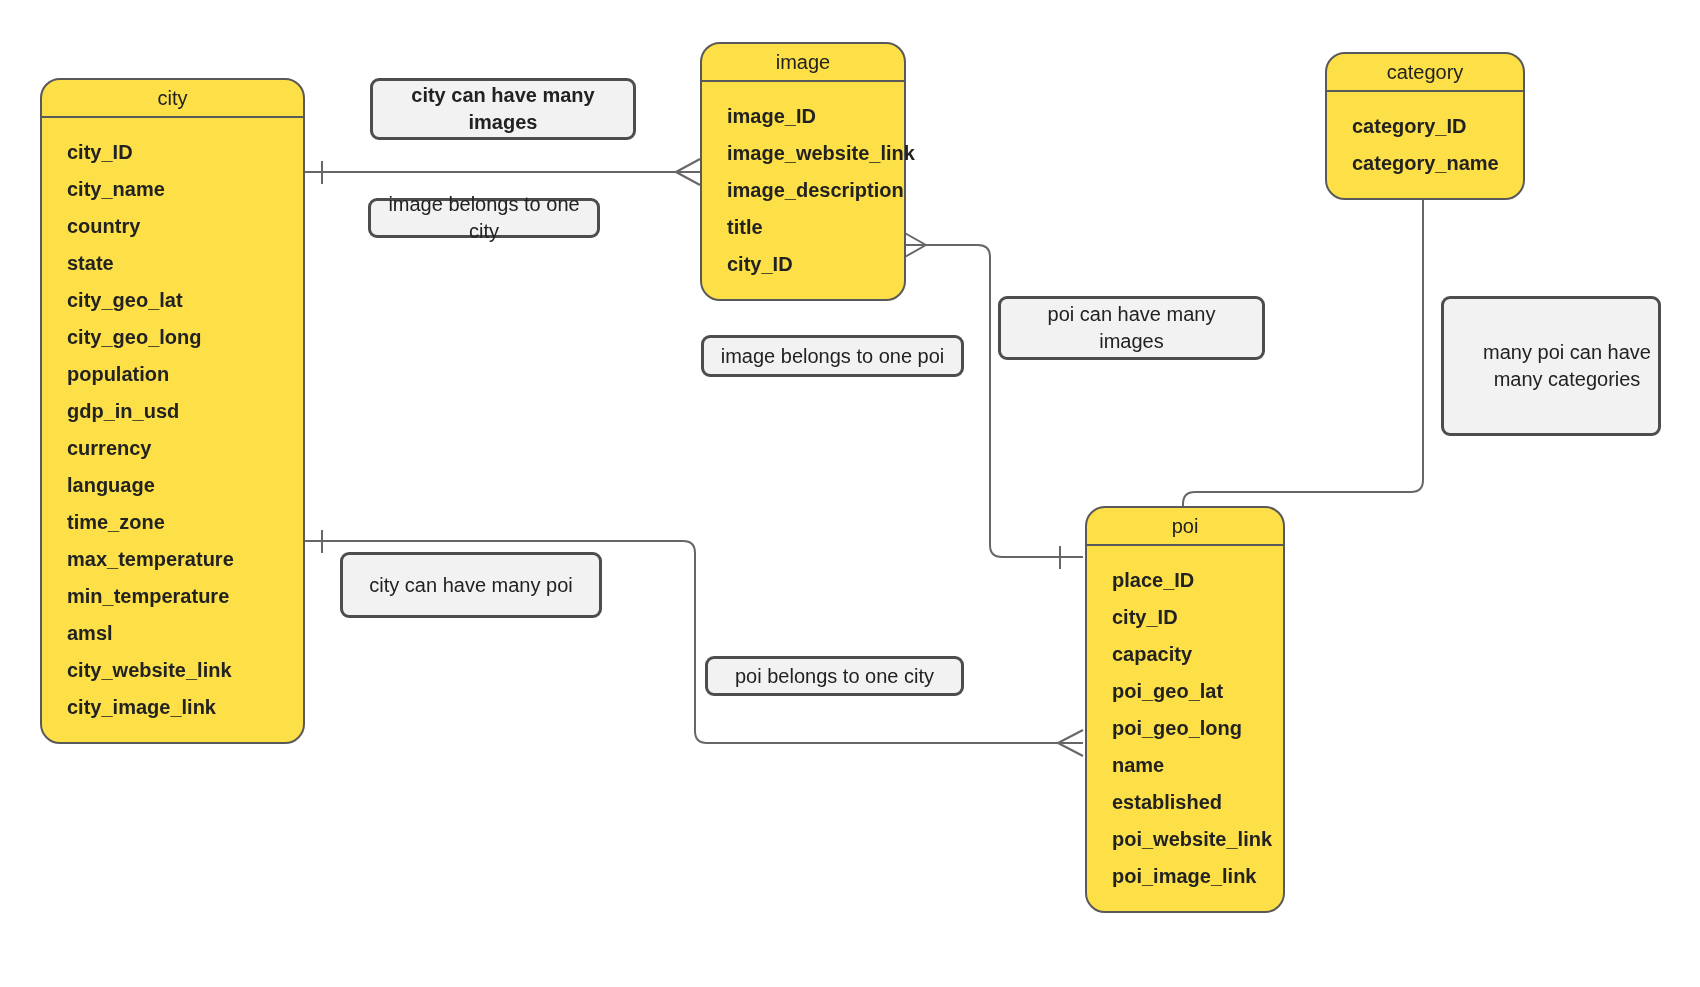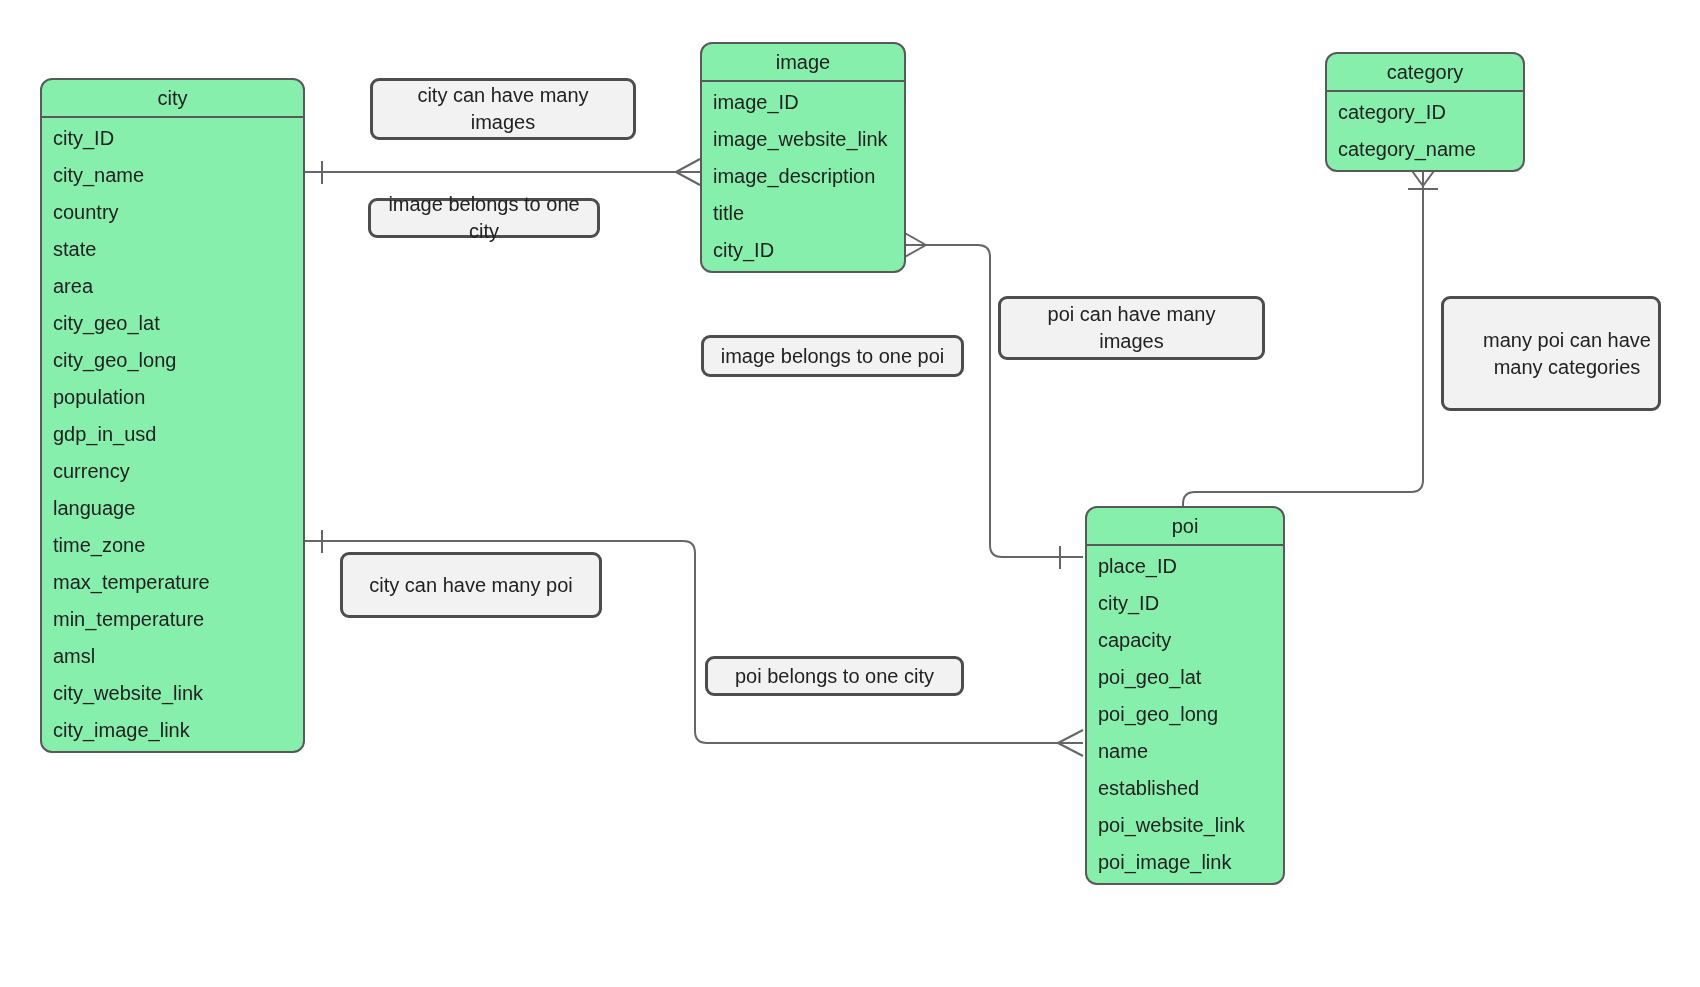--- a/index.html
+++ b/index.html
@@ -2,28 +2,28 @@
 <html><head>
 <meta charset="utf-8">
 <style>
   html,body { margin:0; padding:0; background:#ffffff; }
   .canvas {
     position:relative; width:1700px; height:987px; background:#ffffff;
     font-family:"Liberation Sans", sans-serif; color:#222222; overflow:hidden;
   }
   .wires { position:absolute; left:0; top:0; }
   .entity {
-    position:absolute; background:#86efac; border:2.5px solid #595959;
-    border-radius:12px; box-sizing:border-box;
+    position:absolute; background:#fde047; border:2.5px solid #595959;
+    border-radius:20px; box-sizing:border-box;
   }
   .entity .title {
     height:36px; display:flex; align-items:center; justify-content:center;
     border-bottom:2px solid #595959; font-size:20px; white-space:nowrap;
   }
-  .rows { padding:2px; }
+  .rows { padding:16px;font-weight:bold; }
   .row {
     height:37px; display:flex; align-items:center; padding-left:9px;
     font-size:20px; white-space:nowrap;
   }
   .note {
     position:absolute; background:#f2f2f2; border:3px solid #4d4d4d;
     border-radius:9px; box-sizing:border-box; display:flex; align-items:center;
     justify-content:center; text-align:center; font-size:20px; line-height:1.35;
   }
   .note span { display:inline-block; }
@@ -62,21 +62,20 @@
     </g>
   </svg>
 
   <div class="entity" style="left:40px; top:78px; width:265px;">
     <div class="title">city</div>
     <div class="rows">
         <div class="row">city_ID</div>
         <div class="row">city_name</div>
         <div class="row">country</div>
         <div class="row">state</div>
-        <div class="row">area</div>
         <div class="row">city_geo_lat</div>
         <div class="row">city_geo_long</div>
         <div class="row">population</div>
         <div class="row">gdp_in_usd</div>
         <div class="row">currency</div>
         <div class="row">language</div>
         <div class="row">time_zone</div>
         <div class="row">max_temperature</div>
         <div class="row">min_temperature</div>
         <div class="row">amsl</div>
@@ -112,37 +111,37 @@
         <div class="row">capacity</div>
         <div class="row">poi_geo_lat</div>
         <div class="row">poi_geo_long</div>
         <div class="row">name</div>
         <div class="row">established</div>
         <div class="row">poi_website_link</div>
         <div class="row">poi_image_link</div>
       </div>
   </div>
 
-  <div class="note" style="left:370px; top:78px; width:266px; height:62px;">
+  <div class="note" style="left:370px; top:78px; width:266px; height:62px;font-weight:bold;">
     <span style="max-width:200px;">city can have many images</span>
   </div>
 
   <div class="note" style="left:368px; top:198px; width:232px; height:40px;">
     <span>image belongs to one city</span>
   </div>
 
   <div class="note" style="left:701px; top:335px; width:263px; height:42px;text-align:center;">
     <span>image belongs to one poi</span>
   </div>
 
   <div class="note" style="left:998px; top:296px; width:267px; height:64px;">
     <span style="max-width:200px;text-align:center;">poi can have many images</span>
   </div>
 
-  <div class="note" style="left:1441px; top:296px; width:220px; height:115px;padding-left:32px;">
+  <div class="note" style="left:1441px; top:296px; width:220px; height:140px;padding-left:32px;">
     <span style="max-width:190px;">many poi can have many categories</span>
   </div>
 
   <div class="note" style="left:340px; top:552px; width:262px; height:66px;text-align:center;">
     <span>city can have many poi</span>
   </div>
 
   <div class="note" style="left:705px; top:656px; width:259px; height:40px;">
     <span>poi belongs to one city</span>
   </div>

